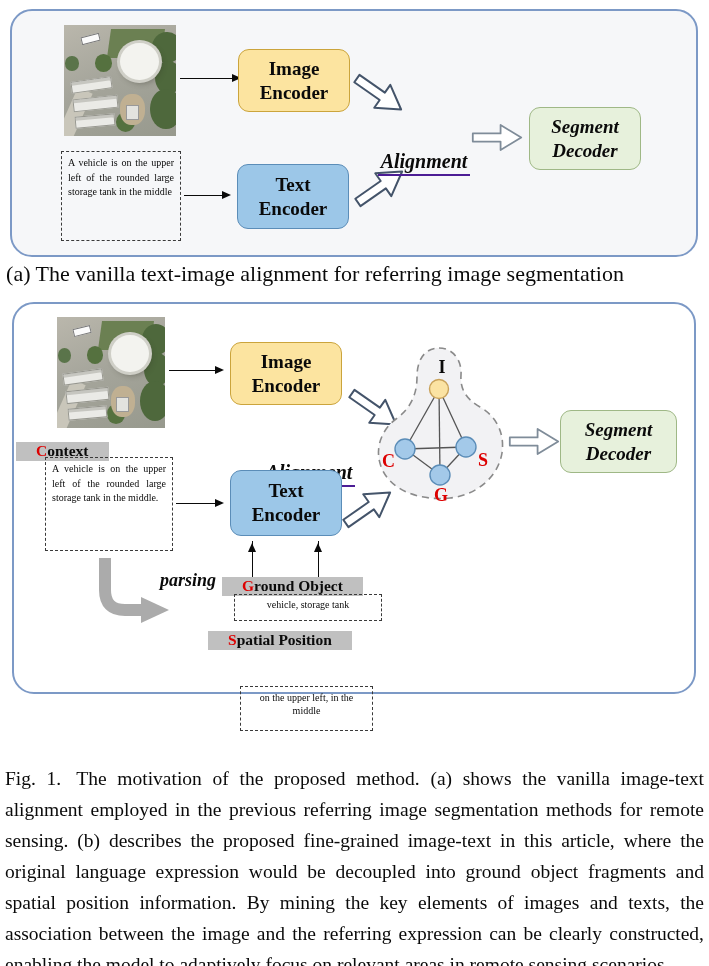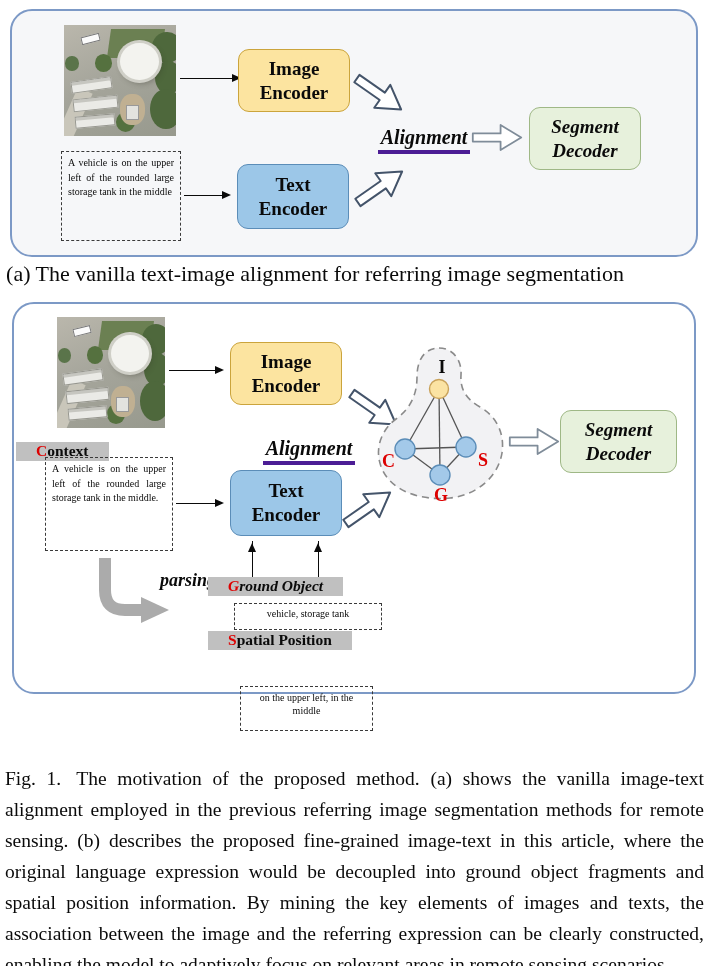--- a/index.html
+++ b/index.html
@@ -42,21 +42,21 @@
   }
 
   
   .block-arrow { position:absolute; width:58px; height:34px; overflow:visible; }
   .block-arrow polygon, .block-arrow use { fill:#ffffff; stroke:currentColor; stroke-width:2; stroke-linejoin:round; }
   .ba-dark { color:#44546A; }
   .ba-gray { color:#7F8C99; }
 
   
   .align-label { position:absolute; font-weight:bold; font-style:italic; font-size:20px; text-align:center; }
-  .align-label .ul { display:inline-block; border-bottom:4px solid #4c1d95; padding:0 3px 1px 3px; }
+  .align-label .ul { display:inline-block; border-bottom:2px solid #4c1d95; padding:0 3px 1px 3px;margin-top:24px; }
 
   
   .key-label {
     position:absolute; background:#C0C0C0; font-weight:bold; font-size:15.5px;
     padding:0 20px; line-height:1.2; white-space:nowrap;
   }
   .key-label .red { color:#DD0000; }
 
   .parsing-label { position:absolute; font-weight:bold; font-style:italic; font-size:18px; }
 
@@ -231,24 +231,24 @@
 
     <svg class="parsing-svg" style="left:78px; top:254px;" width="85" height="66" viewBox="0 0 85 66">
       <path d="M13,0 L13,32 Q13,52 33,52 L49,52" fill="none" stroke="#ABABAB" stroke-width="12"></path>
       <polygon points="49,39 77,52 49,65" fill="#ABABAB"></polygon>
     </svg>
     <div class="parsing-label" style="left:104px; top:266px;margin-left:42px;">parsing</div>
 
     <div class="varrow" style="left:238px; top:237px; height:40px;"></div>
     <div class="varrow" style="left:304px; top:237px; height:40px;"></div>
 
-    <div class="key-label" style="left:194px; top:273px;font-style:italic;">
+    <div class="key-label" style="left:208px; top:273px;">
       <span class="red">G</span><span>round Object</span>
     </div>
-    <div class="dashed-box center" style="left:220px; top:290px; width:148px; height:27px; line-height:1.2;margin-top:9px;">vehicle, storage tank</div>
+    <div class="dashed-box center" style="left:220px; top:290px; width:148px; height:27px; line-height:1.2;">vehicle, storage tank</div>
 
     <div class="key-label" style="left:194px; top:327px;">
       <span class="red">S</span><span>patial Position</span>
     </div>
     <div class="dashed-box center" style="left:226px; top:358px; width:133px; height:45px; line-height:1.3;margin-top:24px;">on the upper left, in the middle</div>
   </div>
 
 
   <div class="fig-caption">
     <span class="prefix">Fig. 1.</span><span>The motivation of the proposed method. (a) shows the vanilla image-text alignment employed in the previous referring image segmentation methods for remote sensing. (b) describes the proposed fine-grained image-text in this article, where the original language expression would be decoupled into ground object fragments and spatial position information. By mining the key elements of images and texts, the association between the image and the referring expression can be clearly constructed, enabling the model to adaptively focus on relevant areas in remote sensing scenarios.</span>

